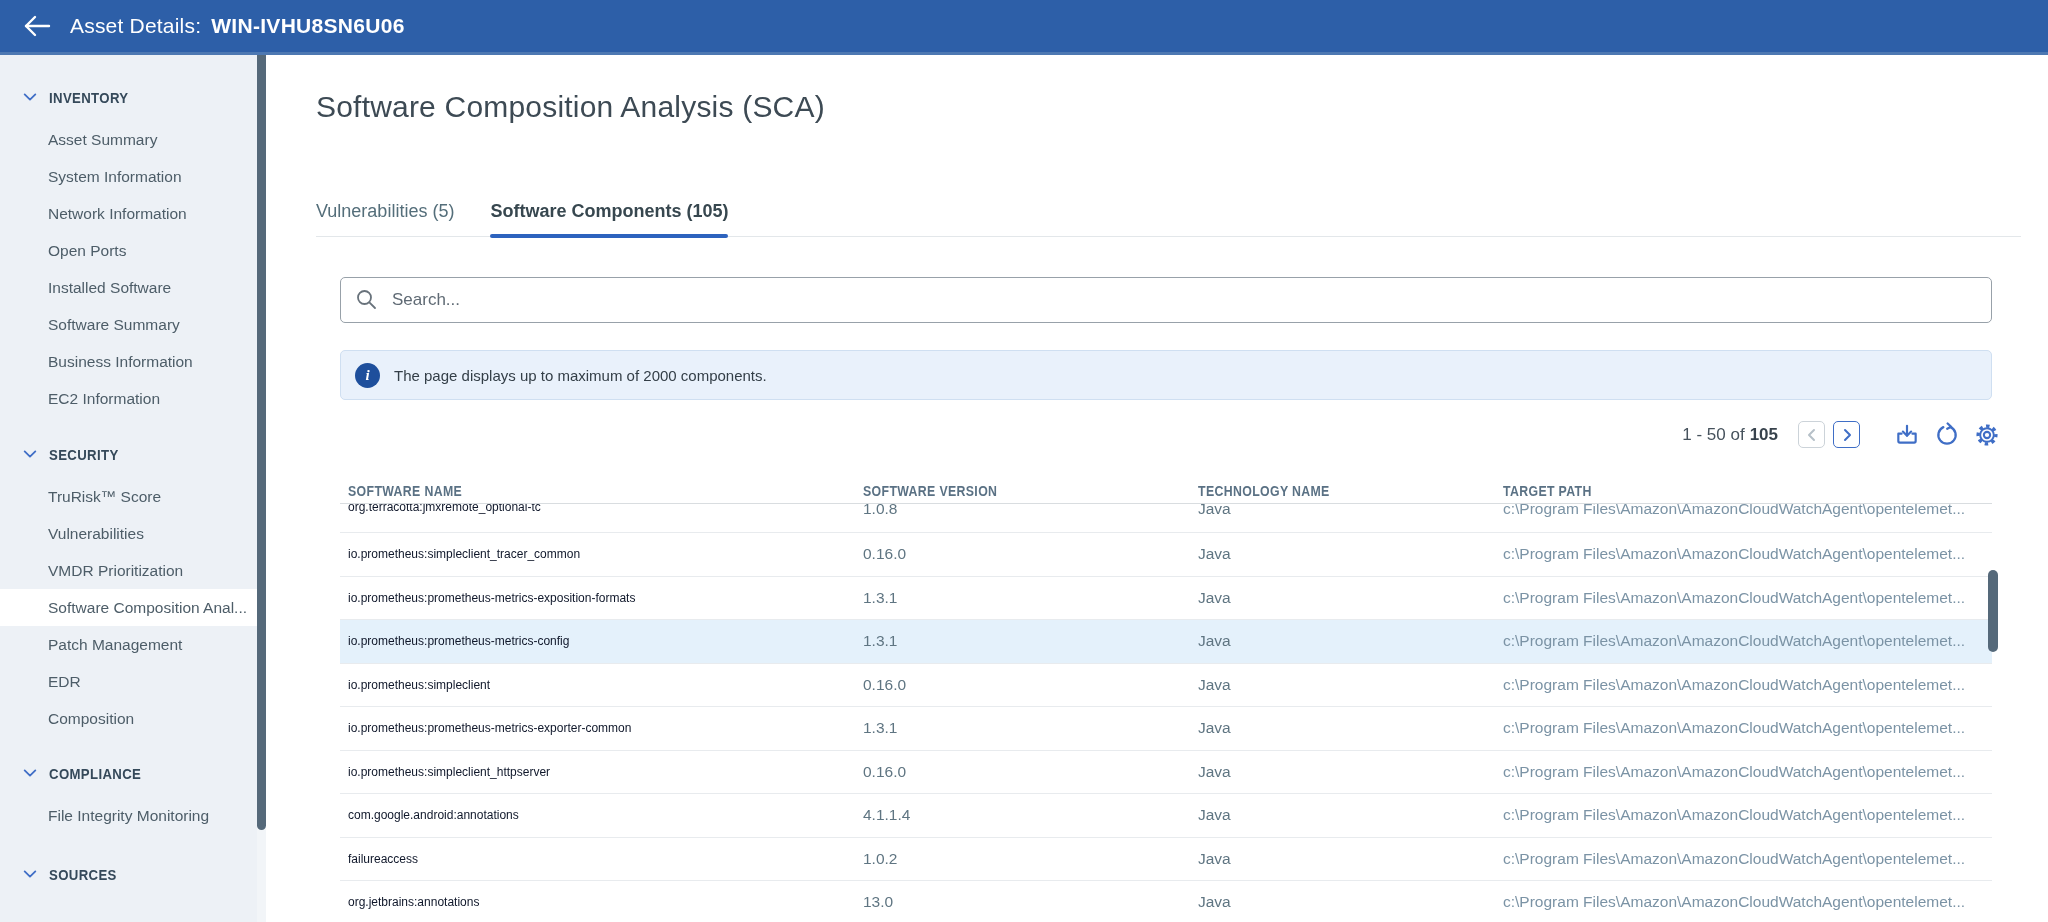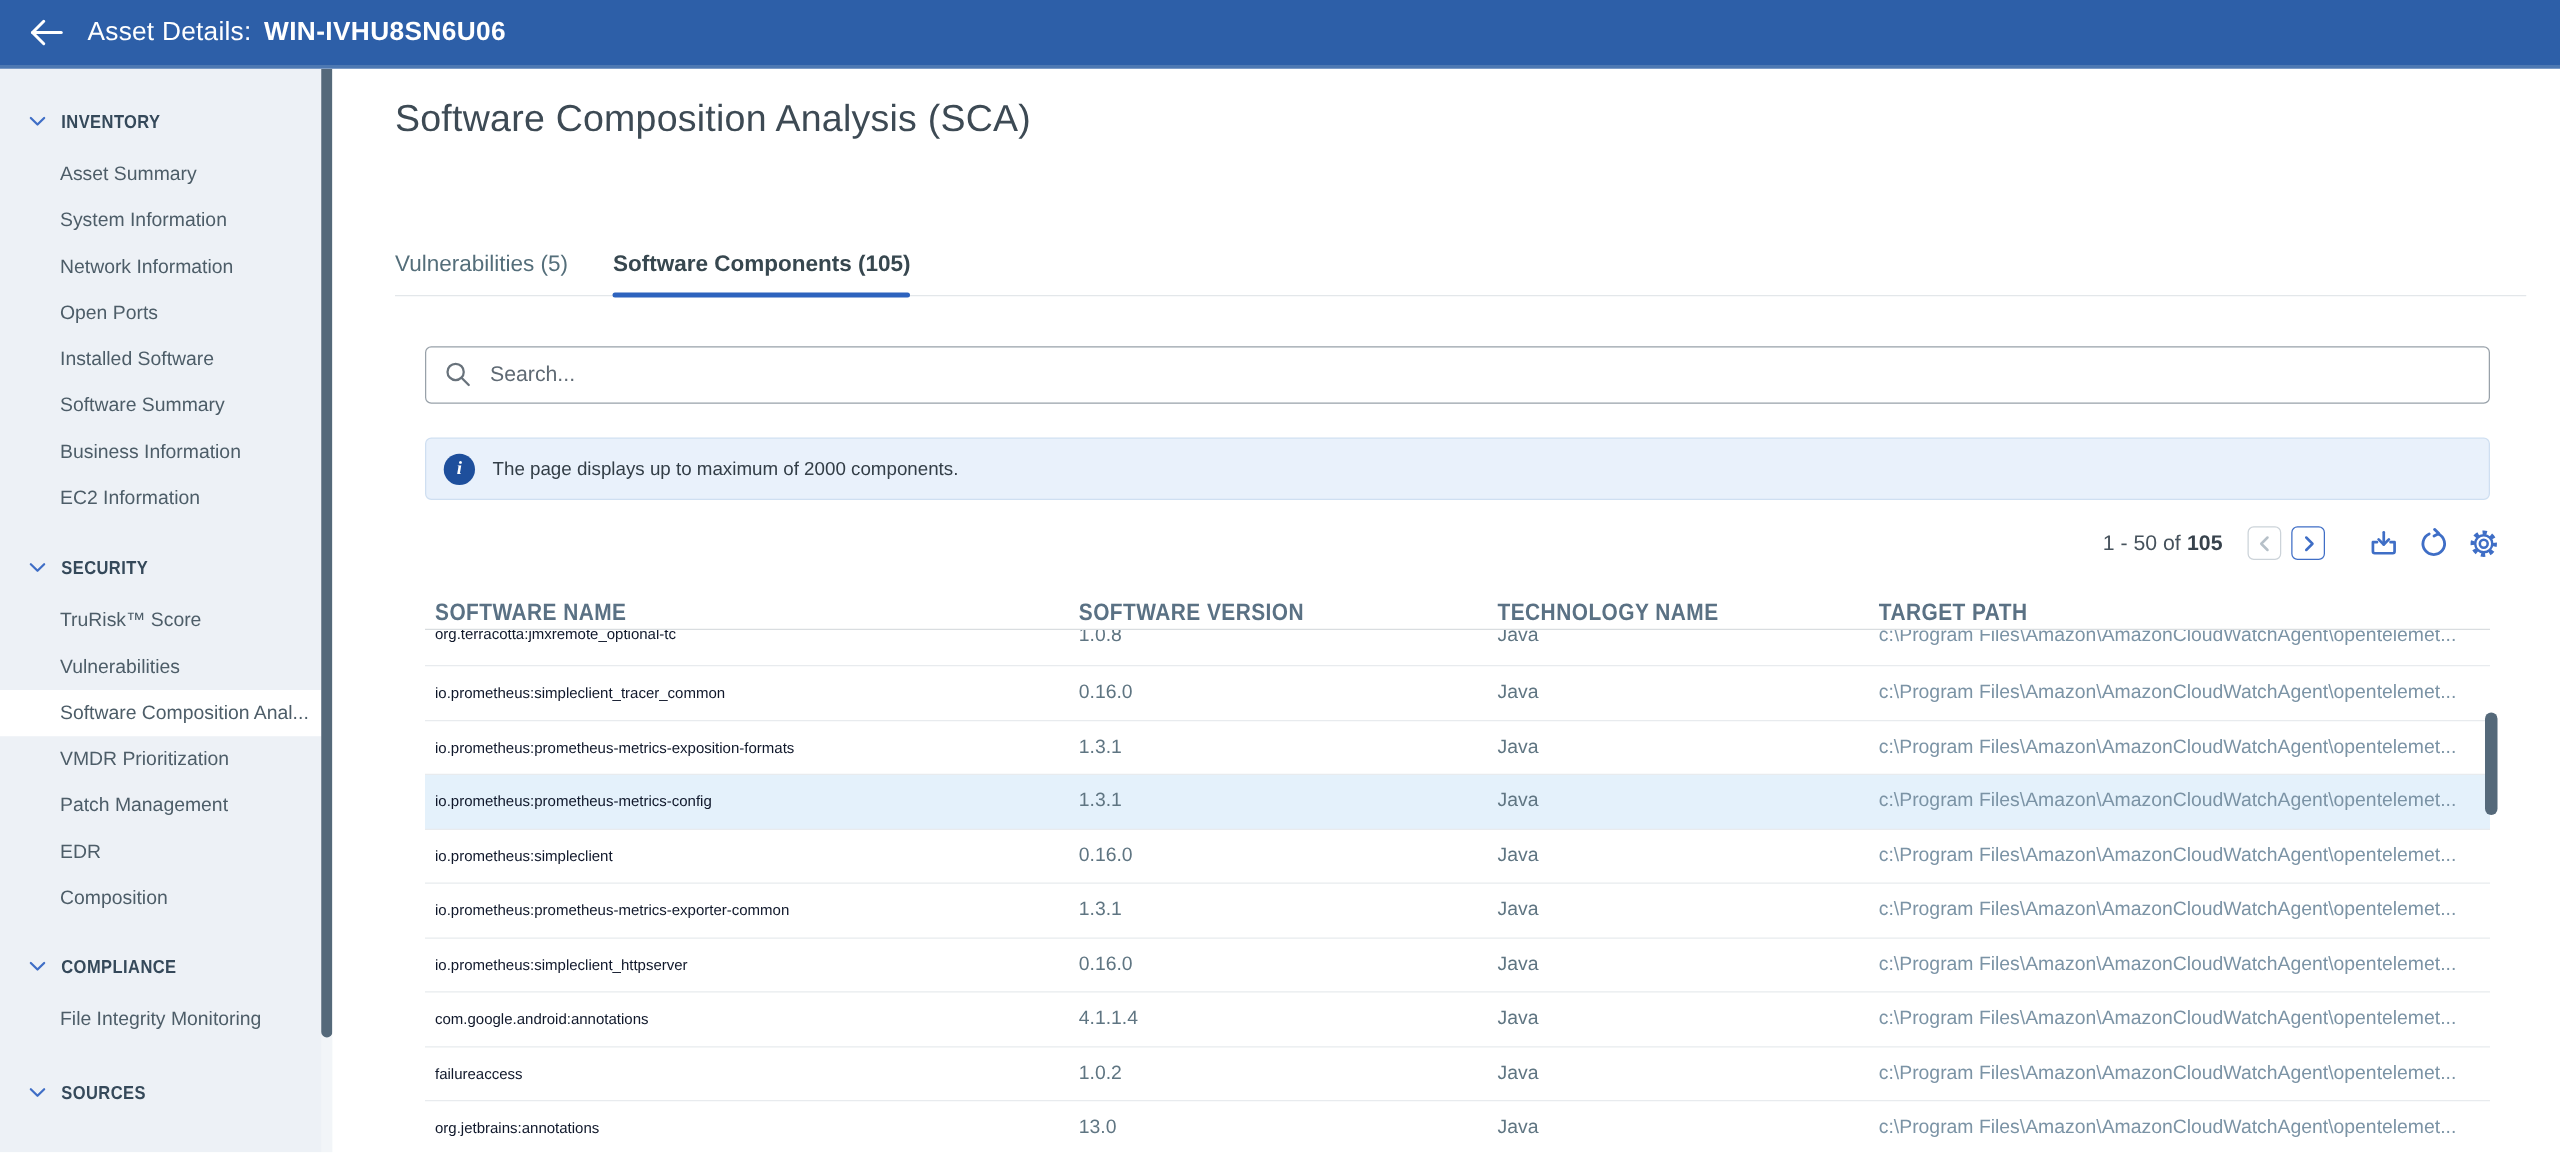--- a/index.html
+++ b/index.html
@@ -26,21 +26,21 @@
   .side-item.selected { background:#ffffff; }
   .mt-sec { margin-top:27px; }
   .mt-sec2 { margin-top:26px; }
   .mt-sec3 { margin-top:30px; }
   .side-scrollbar { position:absolute; top:0; right:0; width:9px; height:100%; background:#f2f5f8; }
   .side-scroll-thumb { position:absolute; left:0; top:0; width:9px; height:775px;
              background:#55697a; border-radius:0 0 5px 5px; }
 
   
   .main { position:absolute; left:266px; top:55px; width:1782px; height:867px; background:#fff; overflow:hidden; }
-  .page-title { position:absolute; left:50px; top:24px; font-size:30px; font-weight:400; color:#3d4a54; letter-spacing:0.2px; }
+  .page-title { position:absolute; left:50px; top:35px; font-size:30px; font-weight:400; color:#3d4a54; letter-spacing:0.2px; }
 
   .tabs { position:absolute; left:50px; top:146px; right:27px; display:flex; gap:36px;
           border-bottom:1px solid #e3e7ea; }
   .tab { position:relative; font-size:18px; padding-bottom:14px; color:#546e7a; cursor:pointer; }
   .tab.active { color:#37474f; font-weight:700; }
   .tab.active::after { content:''; position:absolute; left:0; right:0; bottom:-2px; height:4px;
           background:#2d63be; border-radius:3px; }
 
   .search-box { position:absolute; left:74px; top:222px; width:1652px; height:46px;
           border:1.5px solid #98a1a9; border-radius:5px; background:#fff;
@@ -63,21 +63,21 @@
   .nav-btn { width:27px; height:27px; border-radius:5px; display:flex; align-items:center;
           justify-content:center; cursor:pointer; background:#fff; }
   .nav-btn.prev { border:1.5px solid #ccd3d9; margin-right:8px; }
   .nav-btn.next { border:1.5px solid #3f6ec6; margin-right:20px; }
   .tool-icon { width:27px; height:27px; display:flex; align-items:center; justify-content:center;
           cursor:pointer; margin-left:13px; }
 
   
   .table { position:absolute; left:74px; top:423px; width:1652px; }
   .thead, .trow { display:grid; grid-template-columns:515px 335px 305px 1fr; align-items:center; }
-  .thead { height:26px; border-bottom:1px solid #d9dde0; color:#5a7184; font-size:19px; font-weight:700; }
+  .thead { height:26px; border-bottom:1px solid #d9dde0; color:#5a7184; font-size:14px; font-weight:700; }
   .th, .td { padding-left:8px; overflow:hidden; white-space:nowrap; }
   .trow { height:43.5px; border-bottom:1px solid #e8ebee; font-size:15.5px; cursor:pointer; }
   .trow.clip-top { height:29px; align-items:flex-start; overflow:hidden; }
   .trow.clip-top .td { margin-top:-4px; }
   .trow.selected { background:#e4f1fb; }
   .td.name { font-weight:400; color:#0f172a; font-size:12px; }
   .td.ver, .td.tech { color:#5f7582; }
   .td.path { color:#7b93a5; text-overflow:ellipsis; }
 
   .table-scroll-thumb { position:absolute; right:50px; top:515px; width:10px; height:82px;
@@ -128,22 +128,22 @@
       <span>
         <svg width="16" height="14" viewBox="0 0 18 14" fill="none" stroke="#3f6ec6" stroke-width="2" stroke-linecap="round" stroke-linejoin="round">
             <polyline points="3,4 9,10 15,4"></polyline>
           </svg>
       </span>
       <span class="condensed">SECURITY</span>
     </div>
     <div style="margin-top:14px;">
       <div class="side-item">TruRisk™ Score</div>
       <div class="side-item">Vulnerabilities</div>
+      <div class="side-item">VMDR Prioritization</div>
       <div class="side-item selected">Software Composition Anal...</div>
-      <div class="side-item">VMDR Prioritization</div>
       <div class="side-item">Patch Management</div>
       <div class="side-item">EDR</div>
       <div class="side-item">Composition</div>
     </div>
 
     <div class="side-section-header mt-sec2">
       <span>
         <svg width="16" height="14" viewBox="0 0 18 14" fill="none" stroke="#3f6ec6" stroke-width="2" stroke-linecap="round" stroke-linejoin="round">
             <polyline points="3,4 9,10 15,4"></polyline>
           </svg>

